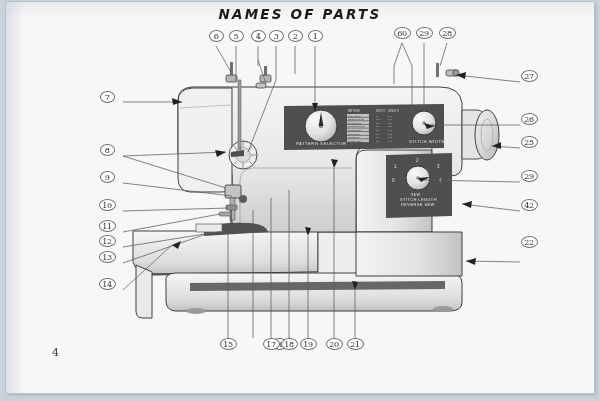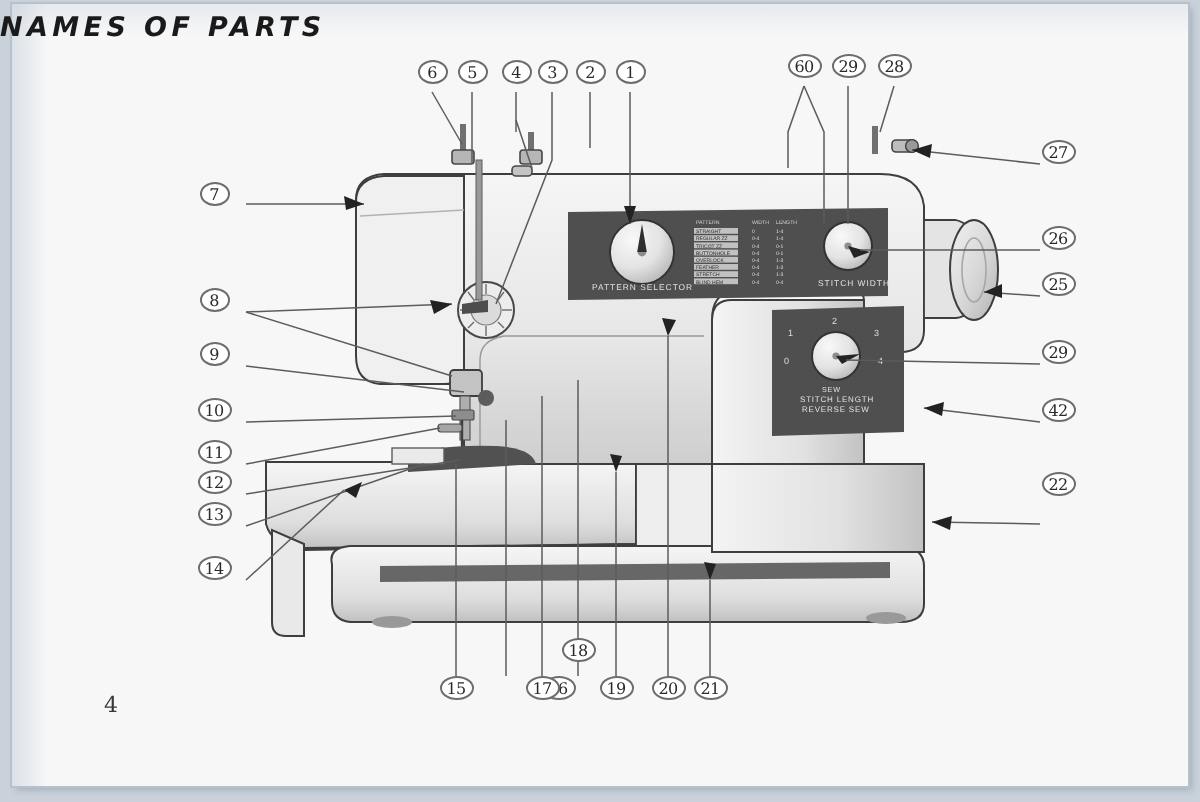--- a/index.html
+++ b/index.html
@@ -21,21 +21,21 @@
       linear-gradient(90deg,rgba(200,210,220,.55) 0%,rgba(255,255,255,0) 3%),
       linear-gradient(180deg,rgba(205,214,223,.35) 0%,rgba(255,255,255,0) 4%);
     pointer-events:none;
   }
   #sheet{
     position:absolute;left:0;top:0;width:600px;height:401px;
   }
 
   
   .title{
-    position:absolute;left:0;top:6px;width:600px;
+    position:absolute;left:0;top:6px;width:600px;text-align:center;
     font-family:"DejaVu Sans",sans-serif;
     font-weight:bold;font-style:italic;font-size:13.5px;letter-spacing:2.2px;
     color:#151515;
     -webkit-font-smoothing:none;
   }
 
   
   .pageno{
     position:absolute;left:52px;top:346px;
     font-family:"DejaVu Serif",serif;font-size:11px;color:#333;
@@ -336,21 +336,21 @@
         <div class="cal" style="left: 99.5px; top: 144px;">8</div>
         <div class="cal" style="left: 99.5px; top: 171px;">9</div>
         <div class="cal w" style="left: 98.5px; top: 199px;">10</div>
         <div class="cal w" style="left: 98.5px; top: 220px; text-align: center;">11</div>
         <div class="cal w" style="left: 98.5px; top: 235px;">12</div>
         <div class="cal w" style="left: 98.5px; top: 251px;">13</div>
         <div class="cal w" style="left: 98.5px; top: 278px;">14</div>
         <div class="cal w" style="left: 219.5px; top: 338px;">15</div>
         <div class="cal w" style="left: 244.5px; top: 338px; margin-left: 26px;">16</div>
         <div class="cal w" style="left: 262.5px; top: 338px;">17</div>
-        <div class="cal w" style="left: 280.5px; top: 319px;">18</div>
+        <div class="cal w" style="left: 280.5px; top: 338px;">18</div>
         <div class="cal w" style="left: 299.5px; top: 338px;">19</div>
         <div class="cal w" style="left: 325.5px; top: 338px;">20</div>
         <div class="cal w" style="left: 346.5px; top: 338px;">21</div>
         <div class="cal w" style="left: 520.5px; top: 236px;">22</div>
         <div class="cal w" style="left: 520.5px; top: 199px;">42</div>
         <div class="cal w" style="left: 520.5px; top: 170px;">29</div>
         <div class="cal w" style="left: 520.5px; top: 136px;">25</div>
         <div class="cal w" style="left: 520.5px; top: 113px;">26</div>
         <div class="cal w" style="left: 520.5px; top: 70px;">27</div>
         <div class="cal w" style="left: 438.5px; top: 27px;">28</div>

